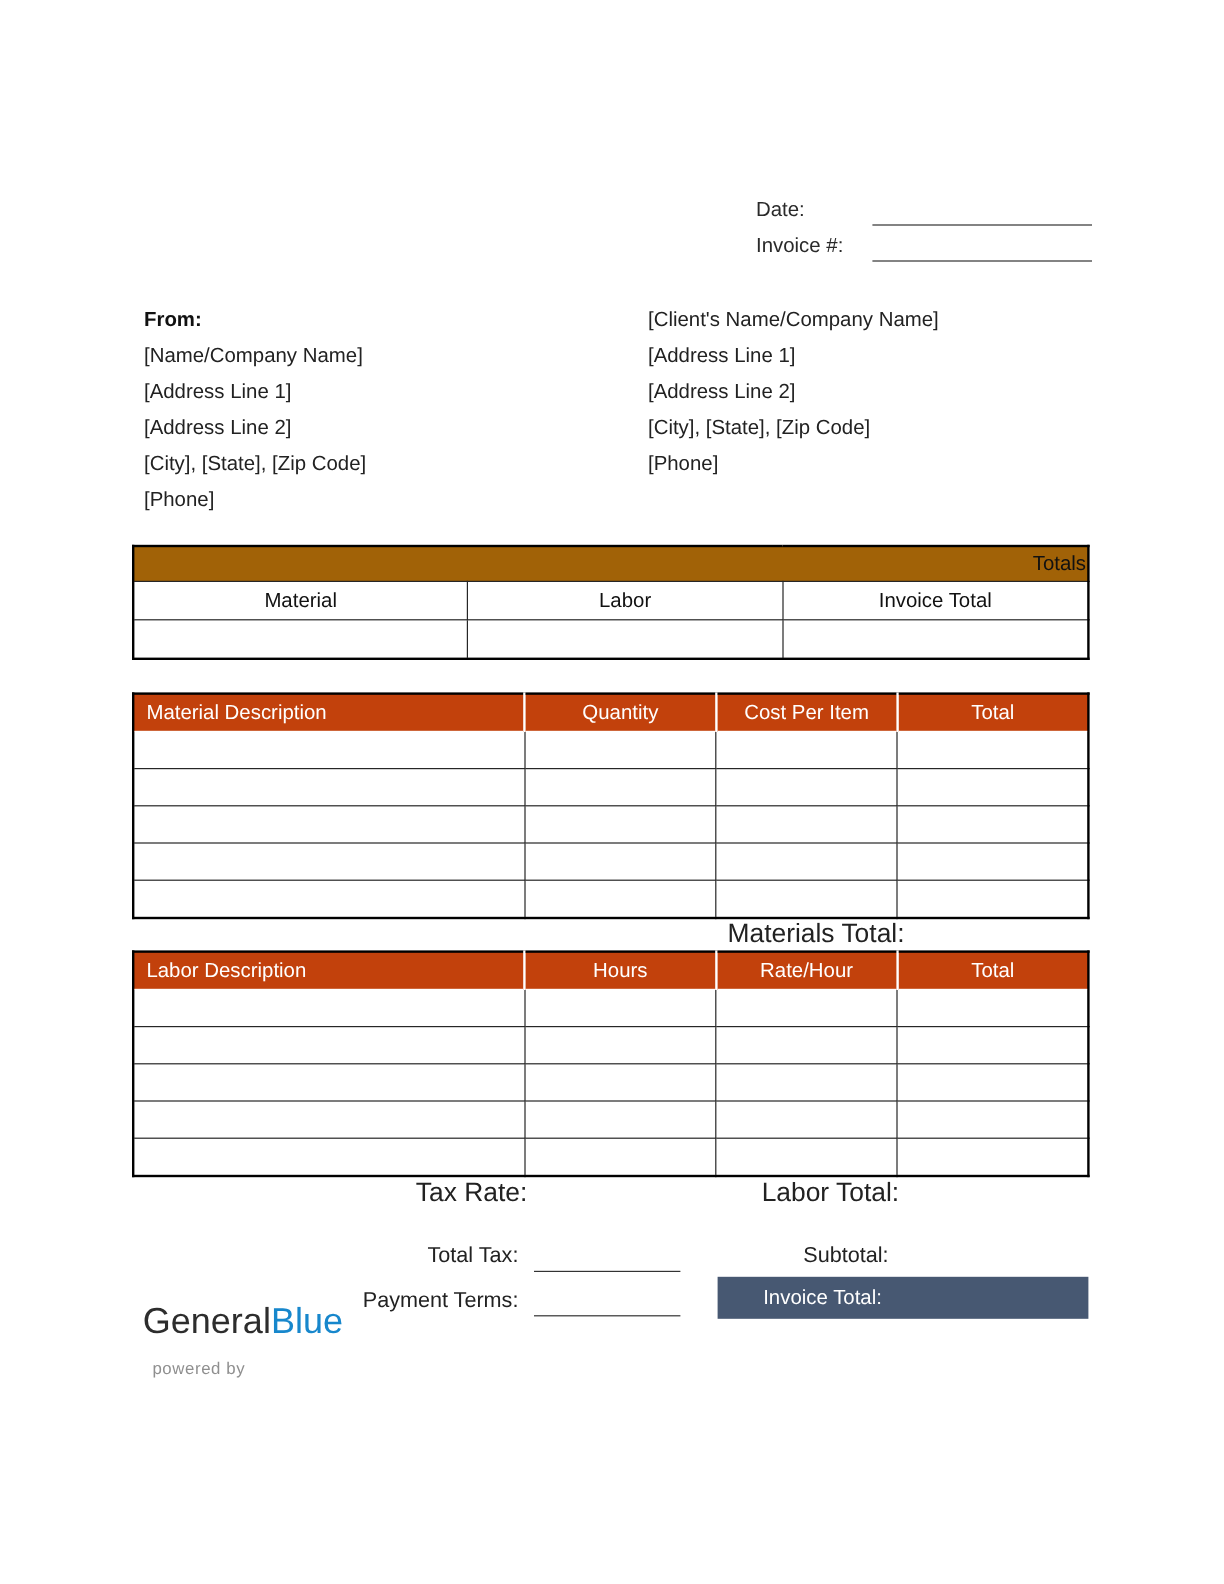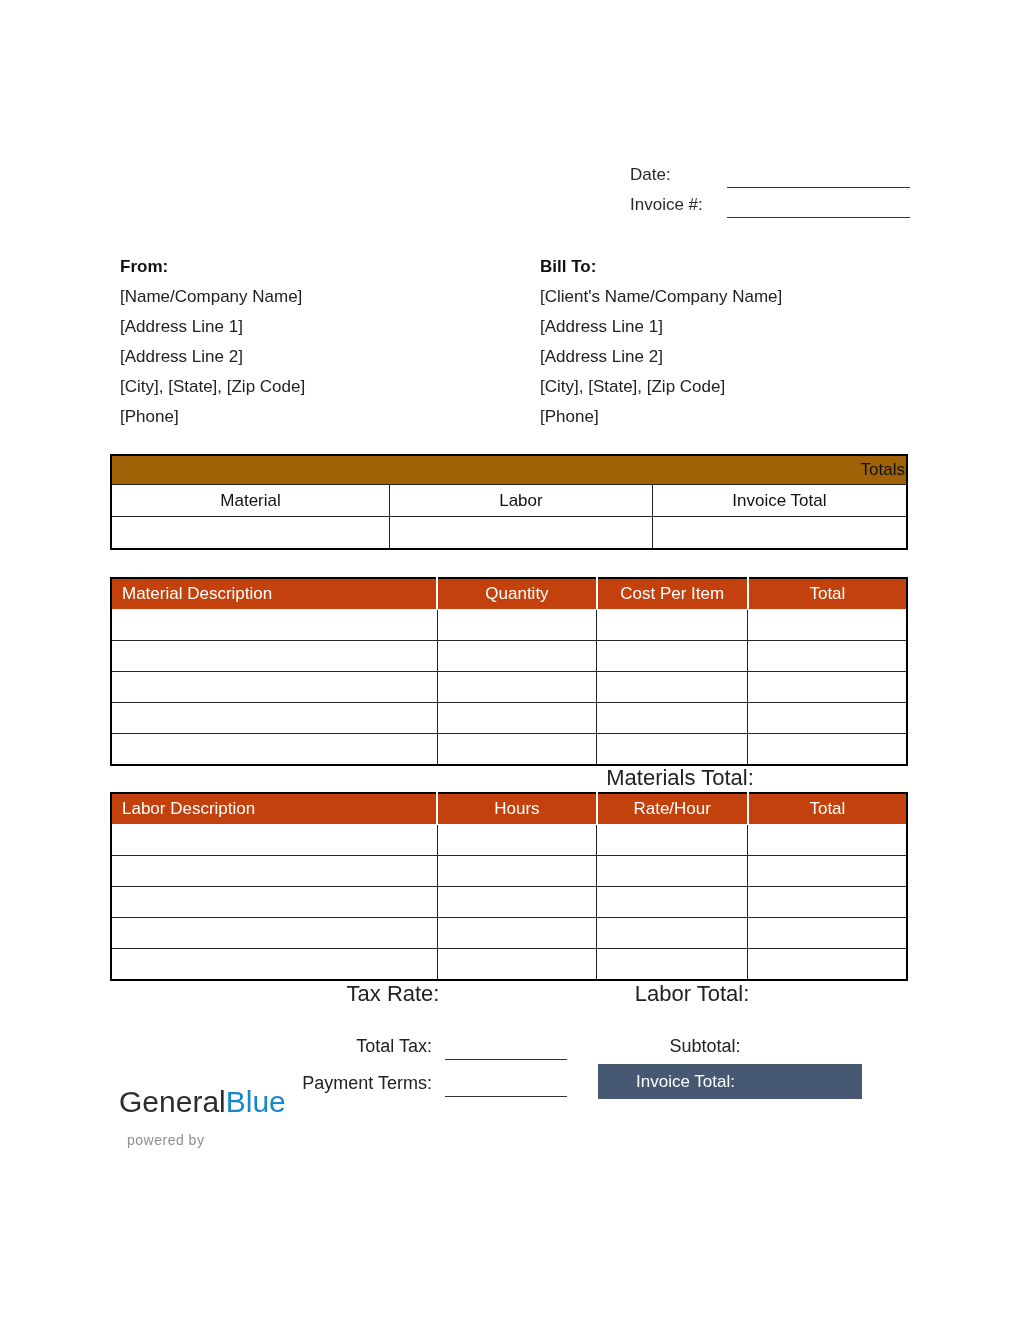--- a/index.html
+++ b/index.html
@@ -77,21 +77,21 @@
   .labor-total { left: 612px; top: 981px; width: 160px; text-align: center; }
 
   
   .sum-label { font-size: 18px; color: #222; }
   .total-tax { left: 260px; top: 1036px; width: 172px; text-align: right; }
   .total-tax-line { left: 445px; top: 1036px; width: 122px; height: 23px; border-bottom: 1.2px solid #333; }
   .subtotal { left: 625px; top: 1036px; width: 160px; text-align: center; }
   .payment-terms { left: 260px; top: 1073px; width: 172px; text-align: right; }
   .payment-terms-line { left: 445px; top: 1073px; width: 122px; height: 23px; border-bottom: 1.2px solid #333; }
   .invoice-total-banner {
-    left: 598px; top: 1064px; width: 264px; height: 35px;
+    left: 598px; top: 1064px; width: 309px; height: 35px;
     background: #475872;
     color: #ffffff;
     font-size: 17px;
     line-height: 35px;
     padding-left: 38px;
     box-sizing: border-box;
   }
 
   
   .powered-by { left: 127px; top: 1132px; font-size: 14px; color: #8f8f8f; letter-spacing: 0.5px; }
@@ -120,21 +120,20 @@
   <div class="abs party party-from">
     <div class="party-label">From:</div>
     <div class="party-line">[Name/Company Name]</div>
     <div class="party-line">[Address Line 1]</div>
     <div class="party-line">[Address Line 2]</div>
     <div class="party-line">[City], [State], [Zip Code]</div>
     <div class="party-line">[Phone]</div>
   </div>
 
   <div class="abs party party-billto">
-    <div class="party-label">Bill To:</div>
     <div class="party-line">[Client's Name/Company Name]</div>
     <div class="party-line">[Address Line 1]</div>
     <div class="party-line">[Address Line 2]</div>
     <div class="party-line">[City], [State], [Zip Code]</div>
     <div class="party-line">[Phone]</div>
   </div>
 
   <table class="abs doc-table totals-table">
     <colgroup>
         <col style="width:35%">

